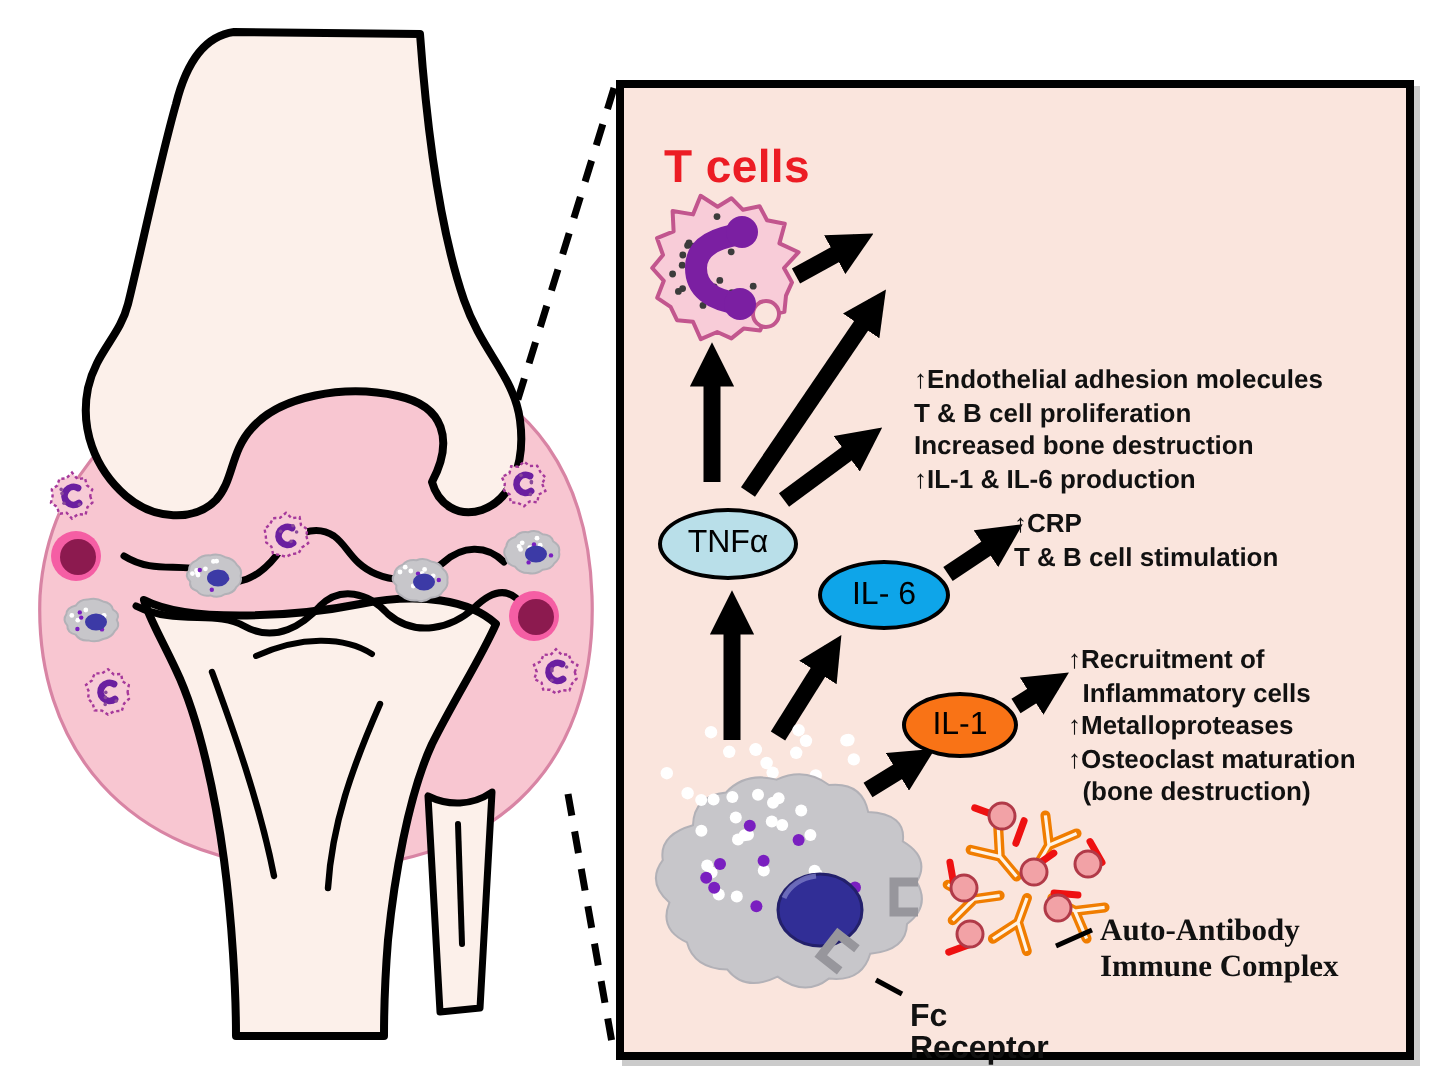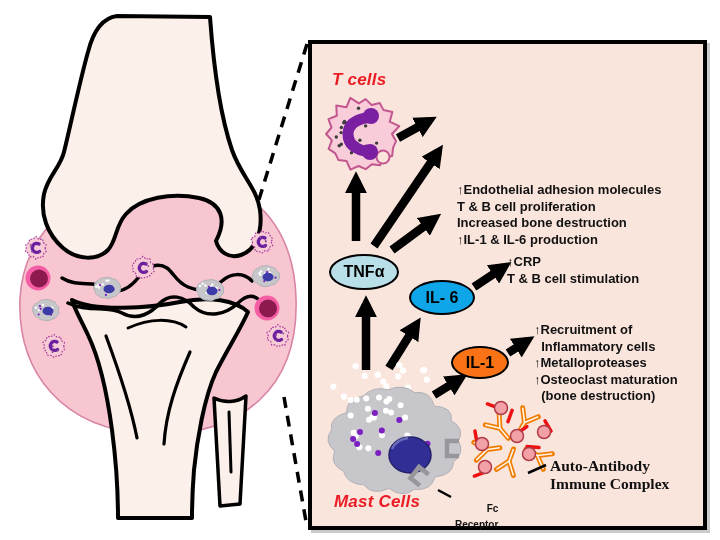--- a/index.html
+++ b/index.html
@@ -3,25 +3,25 @@
 <meta charset="utf-8">
 <style>
   html,body{margin:0;padding:0;background:#fff;}
   #stage{position:relative;width:720px;height:540px;background:#ffffff;overflow:hidden;
          font-family:"Liberation Sans","DejaVu Sans",sans-serif;}
   #knee-svg{position:absolute;left:0;top:0;}
   #panel{position:absolute;left:308px;top:40px;width:399px;height:490px;box-sizing:border-box;
          background:#fae5dd;border:4px solid #000;box-shadow:3px 3px 0 rgba(140,140,140,.45);}
   #panel-svg{position:absolute;left:0;top:0;}
   .txt{position:absolute;color:#111;font-weight:bold;white-space:pre-line;}
-  .red-label{font-size:17px;font-style:italic;letter-spacing:.2px;}
+  .red-label{font-size:23px;letter-spacing:.2px;}
   .heading{font-size:15px;line-height:17px;}
   .body-txt{font-size:13px;line-height:16.5px;margin-top:16px;}
   .pill{position:absolute;display:flex;align-items:center;justify-content:center;
-        border:2.5px solid #000;border-radius:50%;font-weight:bold;font-size:16px;color:#000;
+        border:2.5px solid #000;border-radius:50%;font-weight:normal;font-size:16px;color:#000;
         box-sizing:border-box;}
 </style>
 </head>
 <body>
 <div id="stage">
 
 <svg id="knee-svg" width="720" height="540" viewBox="0 0 720 540">
 
   <path d="M 115,188 C 70,196 24,235 20,298 C 17,372 62,430 150,434 C 245,437 299,385 296,298
            C 294,235 262,198 228,190 C 192,183 150,183 115,188 Z" fill="#f8c6d1" stroke="#d884a4" stroke-width="1.6"></path>
@@ -324,20 +324,19 @@
   <div class="pill" style="left: 139px; top: 302px; width: 58px; height: 33px; background: #f97316;">IL-1</div>
 
   <div class="txt body-txt" style="left:195px;top:194px;">↑CRP
 T &amp; B cell stimulation</div>
   <div class="txt body-txt" style="left:222px;top:262px;">↑Recruitment of
 &nbsp;&nbsp;Inflammatory cells
 ↑Metalloproteases
 ↑Osteoclast maturation
 &nbsp;&nbsp;(bone destruction)</div>
 
-  <div class="txt red-label" style="left: 22px; top: 448px; color: rgb(236, 28, 36);">Mast Cells</div>
-  <div class="txt body-txt" style="left:143px;top:441px;font-size:10px;line-height:16px;text-align:right;">Fc
+  <div class="txt body-txt" style="left:143px;top:441px;font-size:16px;line-height:16px;">Fc
 Receptor</div>
   <div class="txt heading" style="left:238px;top:413px;font-size:15.5px;line-height:18px;font-family:Liberation Serif, serif;">Auto-Antibody
 Immune Complex</div>
 </div>
 
 </div>
 
 </body></html>

